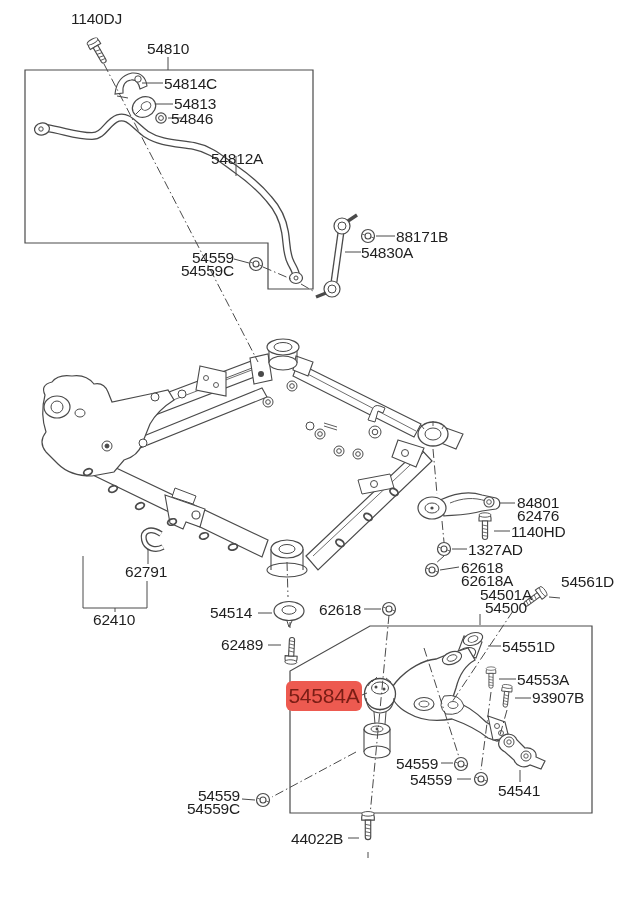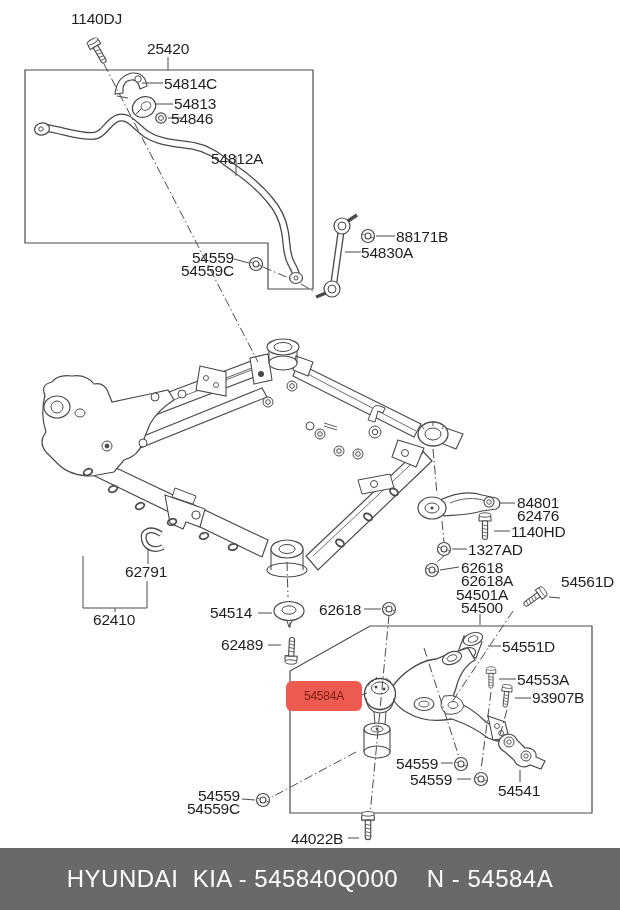--- a/index.html
+++ b/index.html
@@ -6,21 +6,21 @@
   #stage{position:relative;width:620px;height:910px;background:#ffffff;overflow:hidden;
          font-family:"Liberation Sans", sans-serif;}
   svg{position:absolute;left:0;top:0;}
   .lbl{position:absolute;font-size:15.5px;line-height:13px;color:#1f1f1f;
        letter-spacing:-0.2px;white-space:nowrap;font-family:"Liberation Sans",sans-serif;}
   .stack2 .lbl-line{display:block;}
   .ra{text-align:right;}
   .ca{text-align:center;}
   #hl-54584a{position:absolute;left:286px;top:681px;width:76px;height:30px;
              background:#ed5a50;border-radius:6px;display:flex;align-items:center;
-             justify-content:center;font-size:12px;color:#7a1d15;letter-spacing:-0.2px;}
+             justify-content:center;font-size:21px;color:#7a1d15;letter-spacing:-0.2px;}
   #footer-bar{position:absolute;left:0;top:848px;width:620px;height:62px;background:#69686b;
               display:flex;align-items:center;justify-content:center;}
   #footer-bar span{color:#ffffff;font-size:24px;letter-spacing:0.5px;white-space:pre;}
 </style>
 </head>
 <body>
 
 <div id="stage">
 
 <svg width="620" height="910" viewBox="0 0 620 910">
@@ -296,21 +296,21 @@
     <path d="M362,695 L367,693"></path>
     <path d="M441,763 L453,763"></path>
     <path d="M457,779 L471,779"></path>
     <path d="M520,770 L520,782"></path>
     <path d="M242,799 L255,800"></path>
     <path d="M348,838 L359,838"></path>
   </g>
 </svg>
 
   <div class="lbl" style="left:71px;top:12px">1140DJ</div>
-  <div class="lbl" style="left:147px;top:42px">25420</div>
+  <div class="lbl" style="left:147px;top:42px">54810</div>
   <div class="lbl" style="left:164px;top:77px">54814C</div>
   <div class="lbl" style="left:174px;top:97px">54813</div>
   <div class="lbl" style="left:171px;top:112px">54846</div>
   <div class="lbl" style="left:211px;top:152px">54812A</div>
   <div class="lbl" style="left:396px;top:230px">88171B</div>
   <div class="lbl" style="left:361px;top:246px">54830A</div>
 
   <div class="lbl stack2 ra" style="left:180px;top:251px;width:54px">
     <span class="lbl-line">54559</span>
     <span class="lbl-line">54559C</span>
@@ -322,21 +322,21 @@
   </div>
 
   <div class="lbl" style="left:511px;top:525px">1140HD</div>
   <div class="lbl" style="left:468px;top:543px">1327AD</div>
 
   <div class="lbl stack2" style="left:461px;top:561px">
     <span class="lbl-line">62618</span>
     <span class="lbl-line">62618A</span>
   </div>
 
-  <div class="lbl stack2 ca" style="left:452px;top:588px;width:60px">
+  <div class="lbl stack2 ca" style="left:476px;top:588px;width:60px">
     <span class="lbl-line">54501A</span>
     <span class="lbl-line">54500</span>
   </div>
 
   <div class="lbl" style="left:561px;top:575px">54561D</div>
   <div class="lbl" style="left:125px;top:565px">62791</div>
   <div class="lbl" style="left:93px;top:613px">62410</div>
   <div class="lbl" style="left:210px;top:606px">54514</div>
   <div class="lbl" style="left:319px;top:603px">62618</div>
   <div class="lbl" style="left:221px;top:638px">62489</div>
@@ -350,17 +350,14 @@
   <div class="lbl" style="left:410px;top:773px">54559</div>
   <div class="lbl" style="left:498px;top:784px">54541</div>
 
   <div class="lbl stack2 ra" style="left:186px;top:789px;width:54px">
     <span class="lbl-line">54559</span>
     <span class="lbl-line">54559C</span>
   </div>
 
   <div class="lbl" style="left:291px;top:832px">44022B</div>
 
-  <div id="footer-bar">
-    <span>HYUNDAI  KIA - 545840Q000    N - 54584A</span>
-  </div>
 
 </div>
 
 </body></html>

